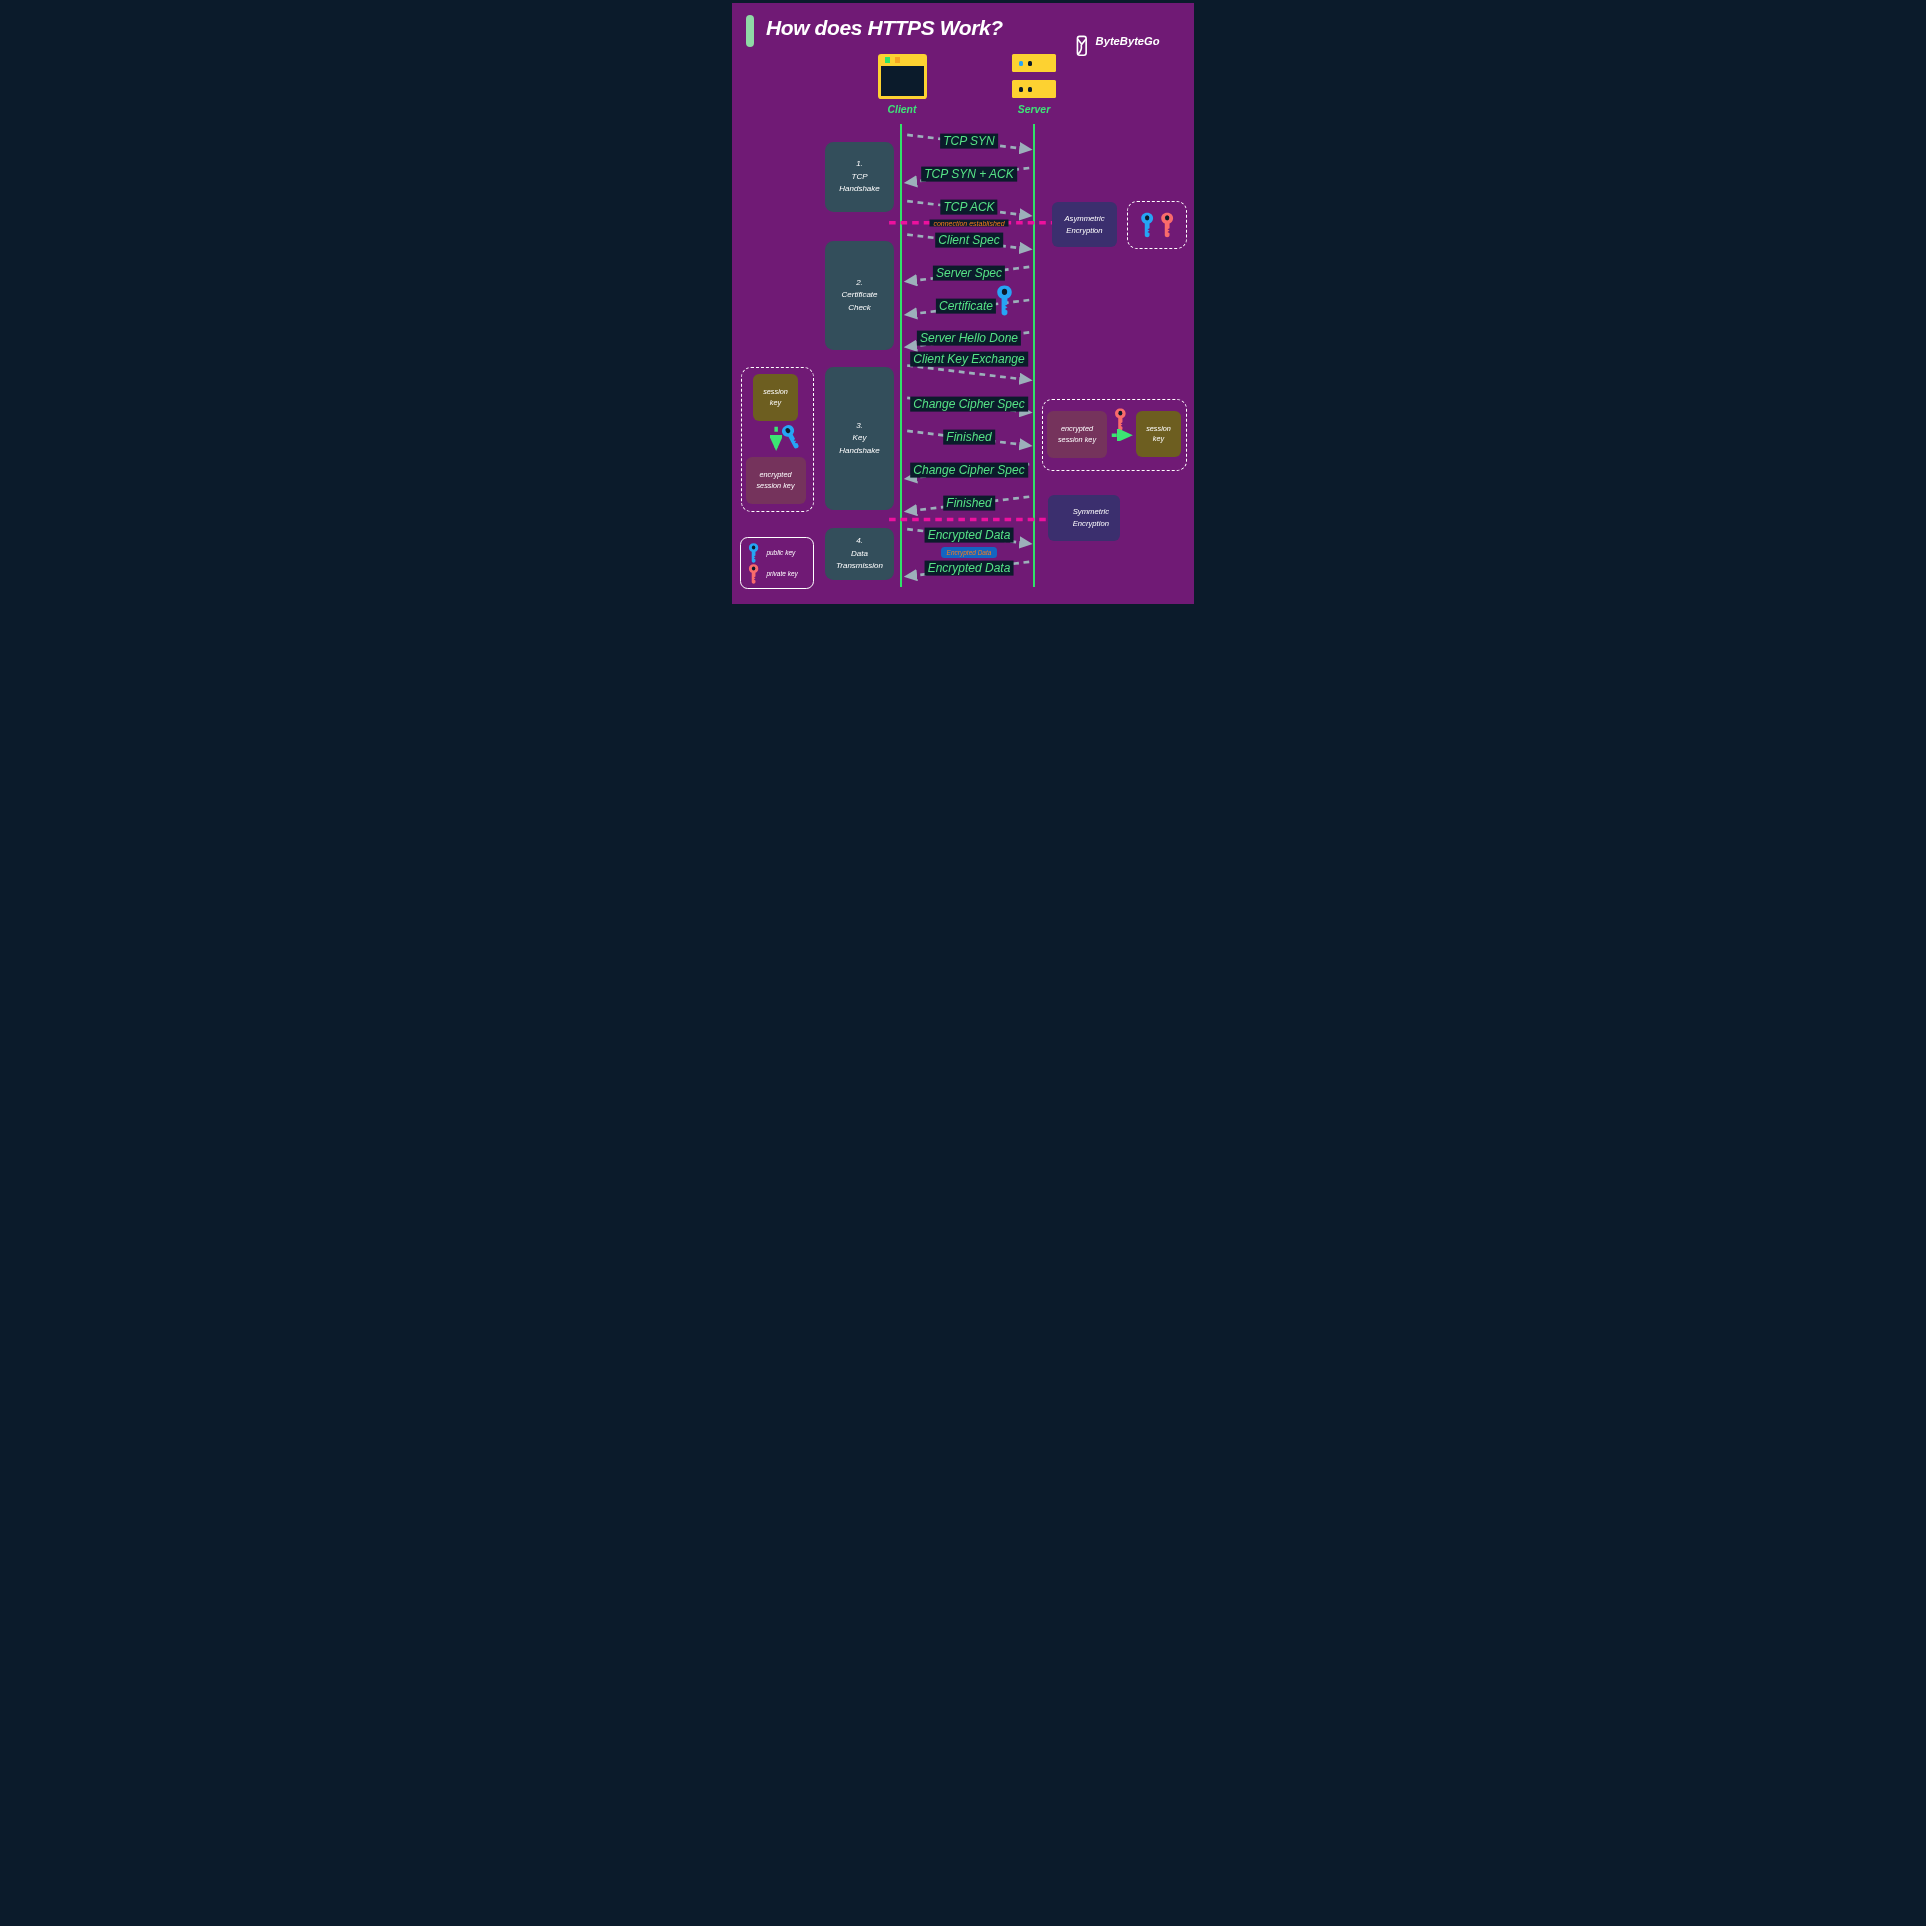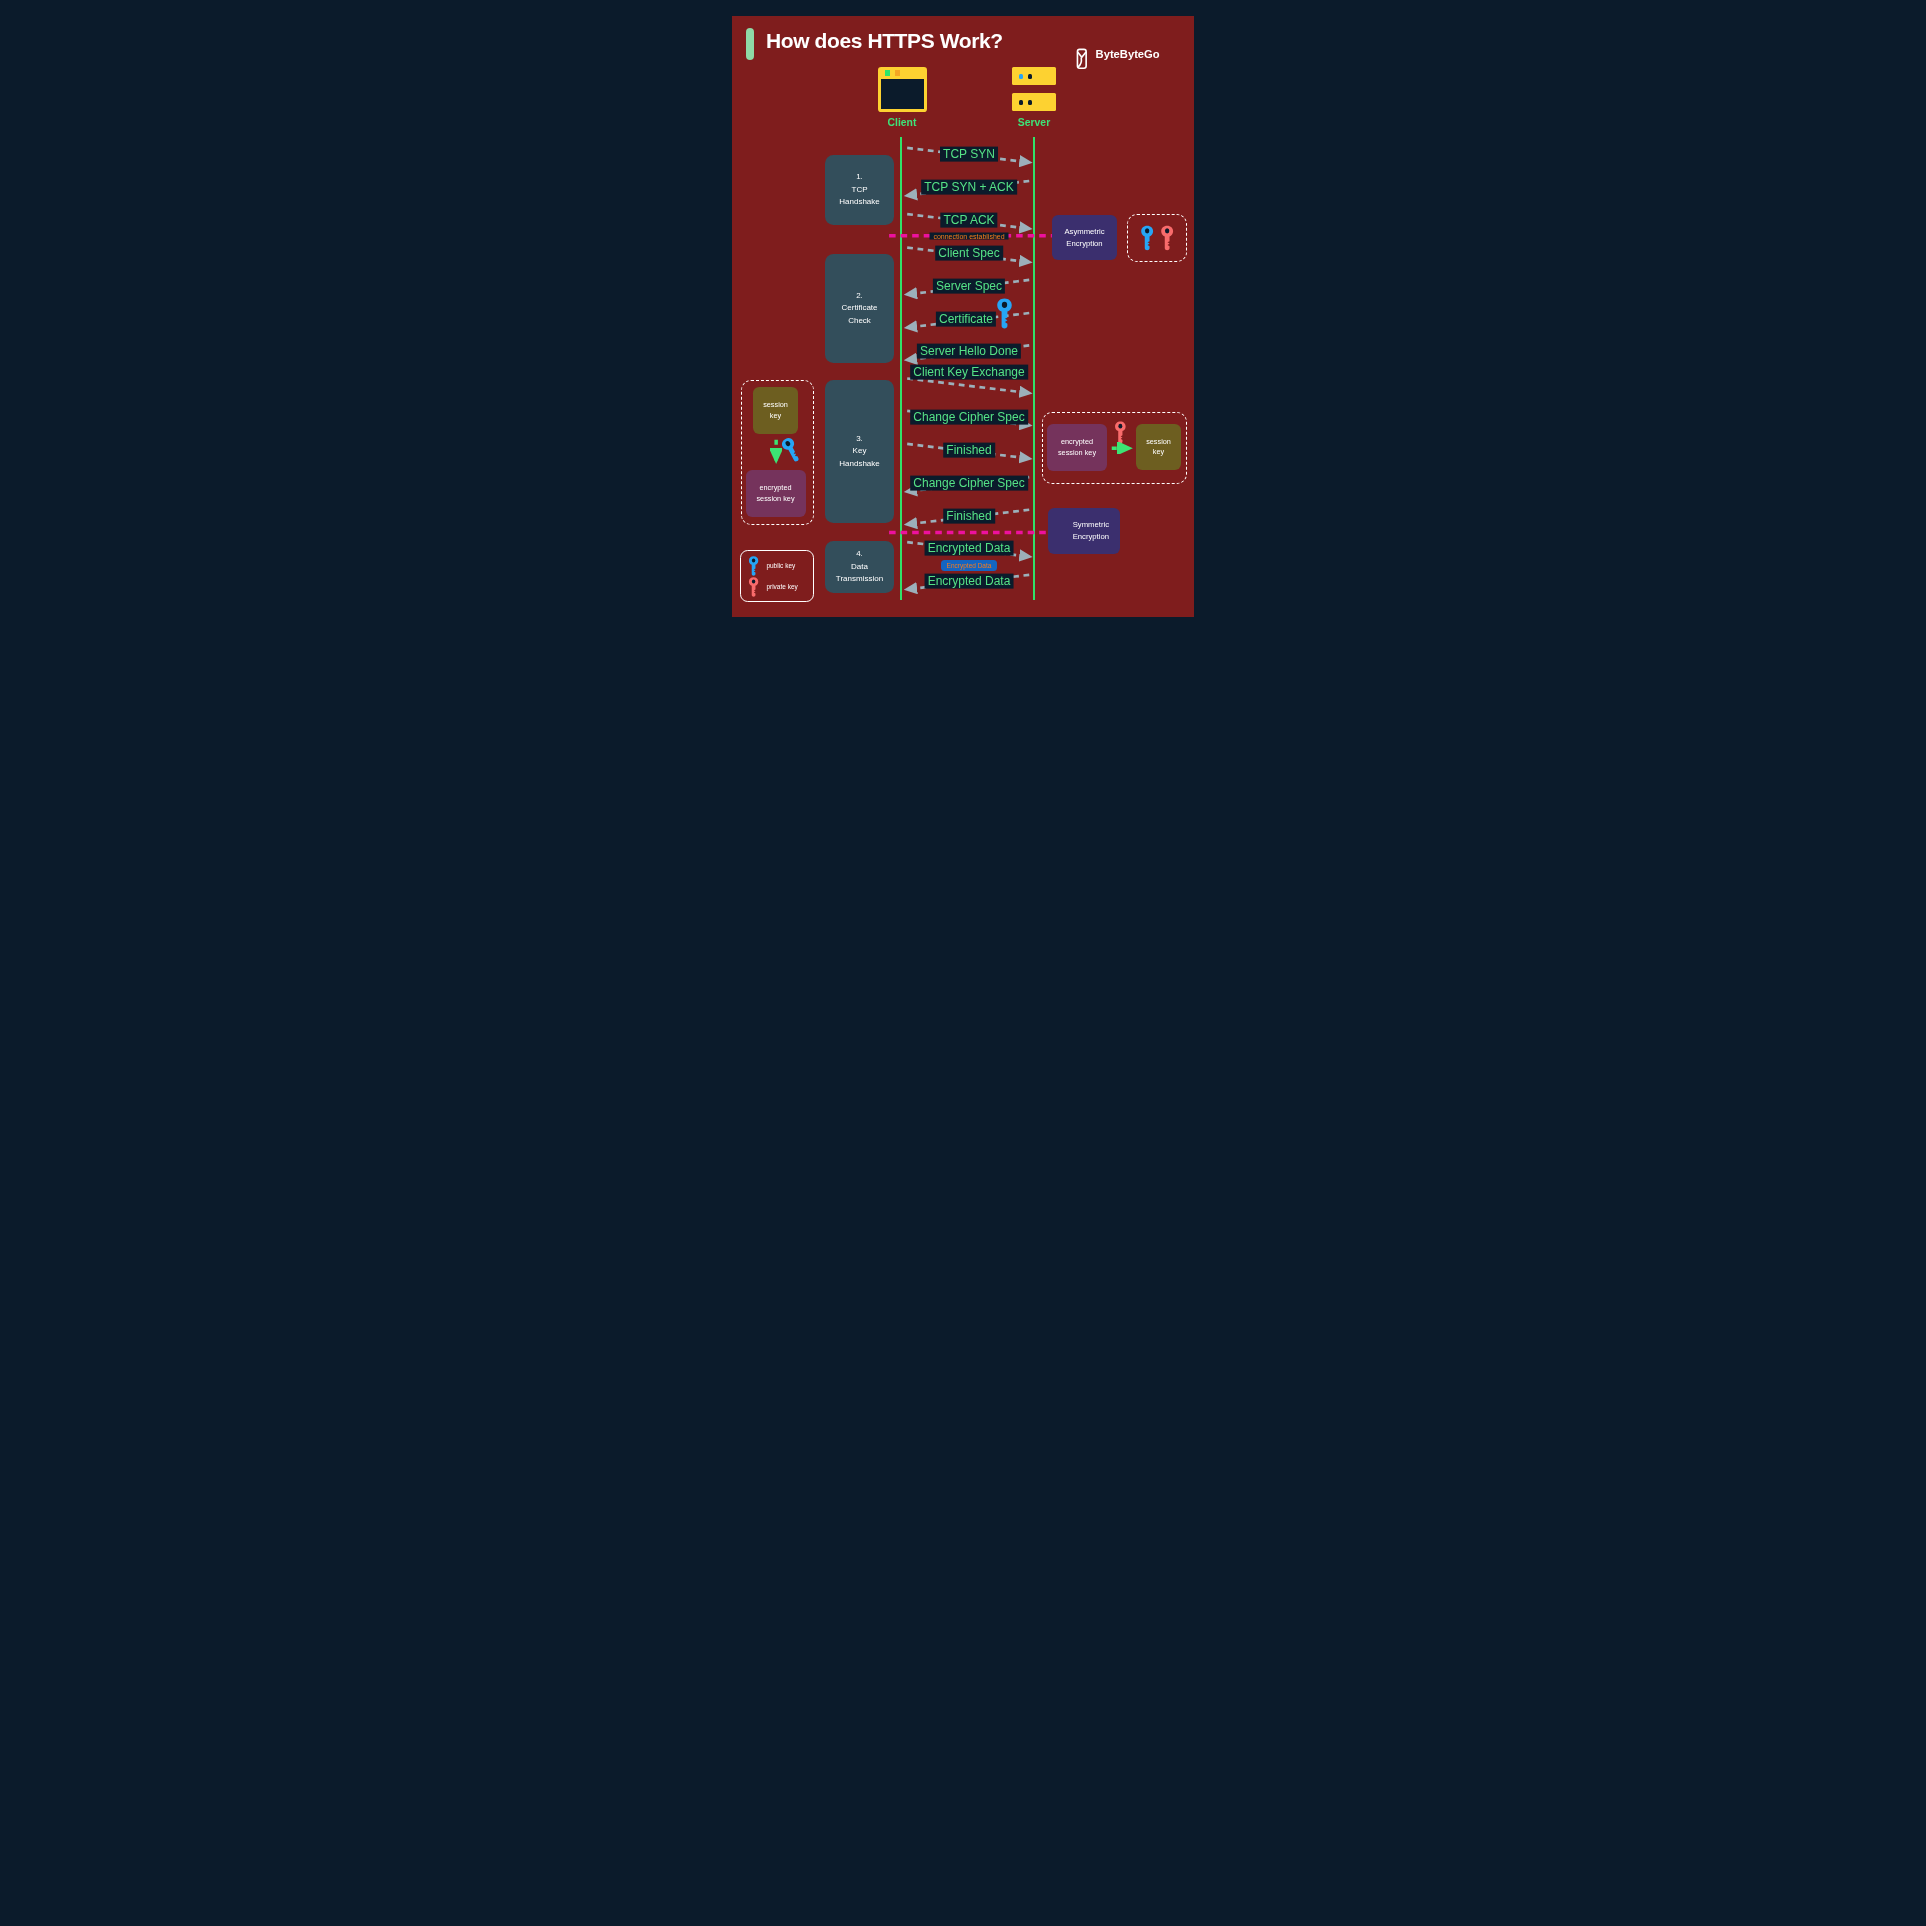--- a/index.html
+++ b/index.html
@@ -1,19 +1,20 @@
 <!DOCTYPE html>
 <html style="font-size:6.2px"><head>
 <meta charset="utf-8">
 <style>
   html,body{margin:0;padding:0;background:#0b1b2b;}
   .stage{
-    position:relative;width:462px;height:601px;margin:16px auto;
-    background:#7f1d1d;font-family:"Liberation Sans",sans-serif;
+    position:relative;width:462px;height:601px;margin:3px auto;
+    background:#701a75;font-family:"Liberation Sans",sans-serif;
     overflow:hidden;
+    font-style:italic;
   }
   .abs{position:absolute;}
   
   .accent-bar{left:14px;top:12.3px;width:8px;height:32px;border-radius:4.2px;background:#8fd9a6;}
   .title{left:34px;top:13px;color:#ffffff;font-size:21px;font-weight:800;letter-spacing:-0.4px;}
   .brand{left:344px;top:32px;display:flex;align-items:flex-start;gap:8px;color:#ffffff;}
   .brand-text{font-size:11.2px;font-weight:700;}
   
   .actor-label{color:#3ee378;font-size:10.4px;font-weight:700;transform:translateX(-50%);}
   .client-icon{left:146px;top:51px;width:49px;height:45px;background:#fdd231;border-radius:3.1px;}

